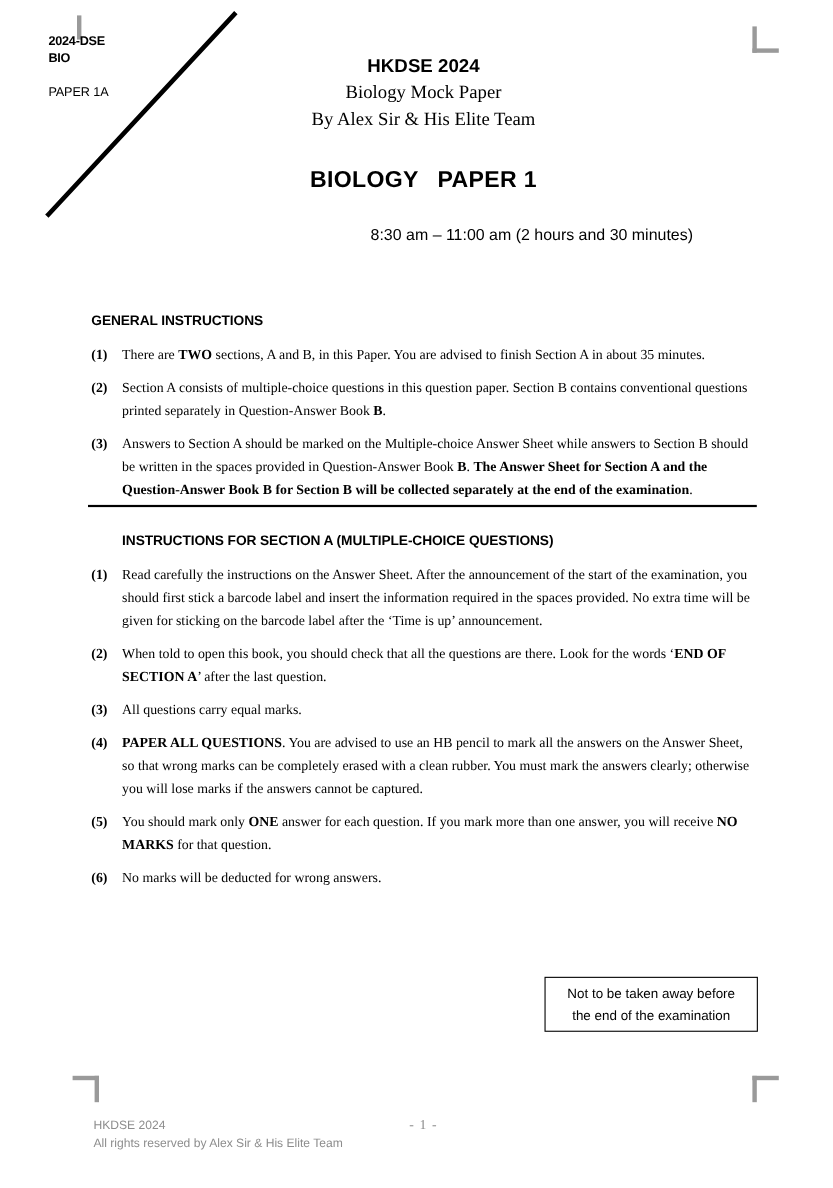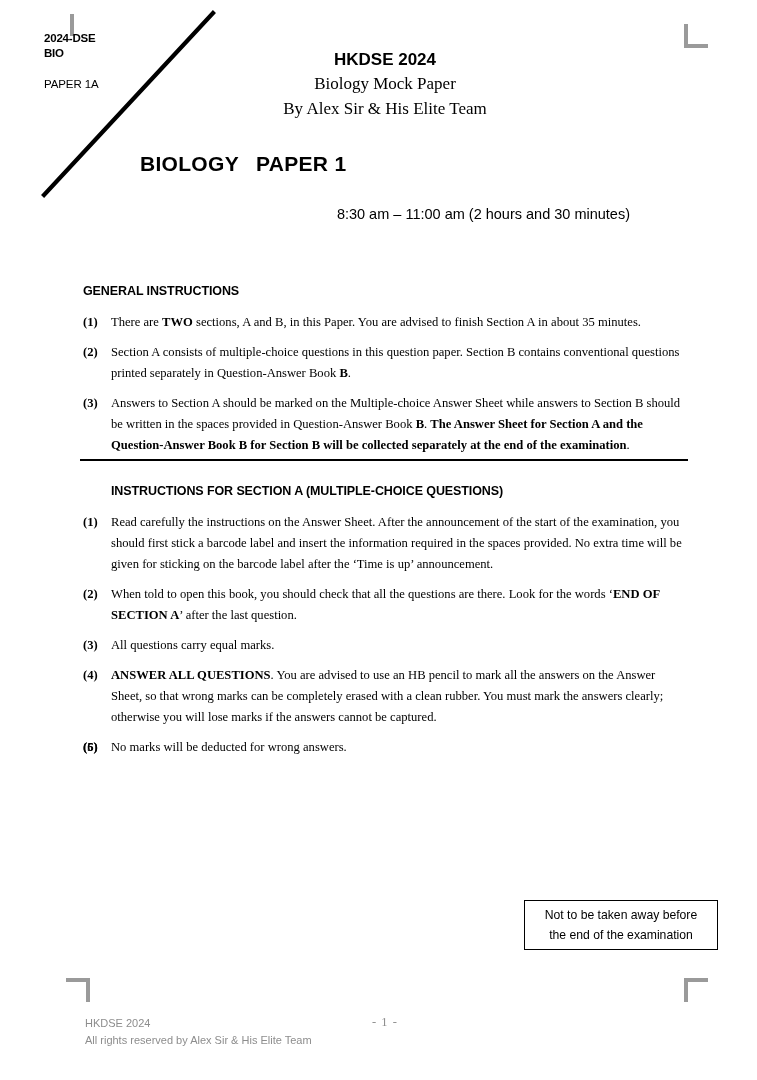--- a/index.html
+++ b/index.html
@@ -103,20 +103,21 @@
     font-size: 17px;
     font-weight: normal;
     line-height: 25px;
   }
 
   .subject-title {
     position: absolute;
     left: 140px;
     top: 152px;
     width: 490px;
+    text-align: center;
     font-family: "Liberation Sans", sans-serif;
     font-size: 21px;
     font-weight: bold;
     letter-spacing: 0.3px;
   }
   .subject-title .gap { display: inline-block; width: 17px; }
 
   .timing {
     position: absolute;
     left: 140px;
@@ -172,33 +173,32 @@
     left: 80px;
     top: 459px;
     width: 608px;
     height: 0;
     border-top: 2.2px solid #000;
   }
 
   
   .notice-box {
     position: absolute;
-    left: 524px;
+    left: 495px;
     top: 888px;
     width: 192px;
     height: 48px;
     border: 1.6px solid #000;
     display: flex;
     flex-direction: column;
     align-items: center;
     justify-content: center;
     font-family: "Liberation Sans", sans-serif;
     font-size: 12.2px;
     line-height: 20px;
-    margin-top: 12px;
   }
 
   
   .footer-left {
     position: absolute;
     left: 85px;
     top: 1015px;
     font-family: "Liberation Sans", sans-serif;
     font-size: 11px;
     line-height: 17px;
@@ -257,22 +257,22 @@
       <div class="item"><span class="num">(3)</span><span>Answers to Section A should be marked on the Multiple-choice Answer Sheet while answers to Section B should be written in the spaces provided in Question-Answer Book <b>B</b>. <b>The Answer Sheet for Section A and the Question-Answer Book B for Section B will be collected separately at the end of the examination</b>.</span></div>
     </div>
 
   <div class="divider"></div>
 
   <div class="section-heading" id="sectiona-heading">INSTRUCTIONS FOR SECTION A (MULTIPLE-CHOICE QUESTIONS)</div>
   <div class="item-list" id="sectiona-list">
       <div class="item"><span class="num">(1)</span><span>Read carefully the instructions on the Answer Sheet. After the announcement of the start of the examination, you should first stick a barcode label and insert the information required in the spaces provided. No extra time will be given for sticking on the barcode label after the ‘Time is up’ announcement.</span></div>
       <div class="item"><span class="num">(2)</span><span>When told to open this book, you should check that all the questions are there. Look for the words ‘<b>END OF SECTION A</b>’ after the last question.</span></div>
       <div class="item"><span class="num">(3)</span><span>All questions carry equal marks.</span></div>
-      <div class="item"><span class="num">(4)</span><span><b>ANSWER ALL QUESTIONS</b>. You are advised to use an HB pencil to mark all the answers on the Answer Sheet, so that wrong marks can be completely erased with a clean rubber. You must mark the answers clearly; otherwise you will lose marks if the answers cannot be captured.</span></div>
-      <div class="item"><span class="num">(5)</span></div>
+      <div class="item"><span class="num">(4)</span><span><b>PAPER ALL QUESTIONS</b>. You are advised to use an HB pencil to mark all the answers on the Answer Sheet, so that wrong marks can be completely erased with a clean rubber. You must mark the answers clearly; otherwise you will lose marks if the answers cannot be captured.</span></div>
+      <div class="item"><span class="num">(5)</span><span>You should mark only <b>ONE</b> answer for each question. If you mark more than one answer, you will receive <b>NO MARKS</b> for that question.</span></div>
       <div class="item"><span class="num">(6)</span><span>No marks will be deducted for wrong answers.</span></div>
     </div>
 
   <div class="notice-box">
     <div>Not to be taken away before</div>
     <div>the end of the examination</div>
   </div>
 
   <div class="footer-left">
     <div>HKDSE 2024</div>

